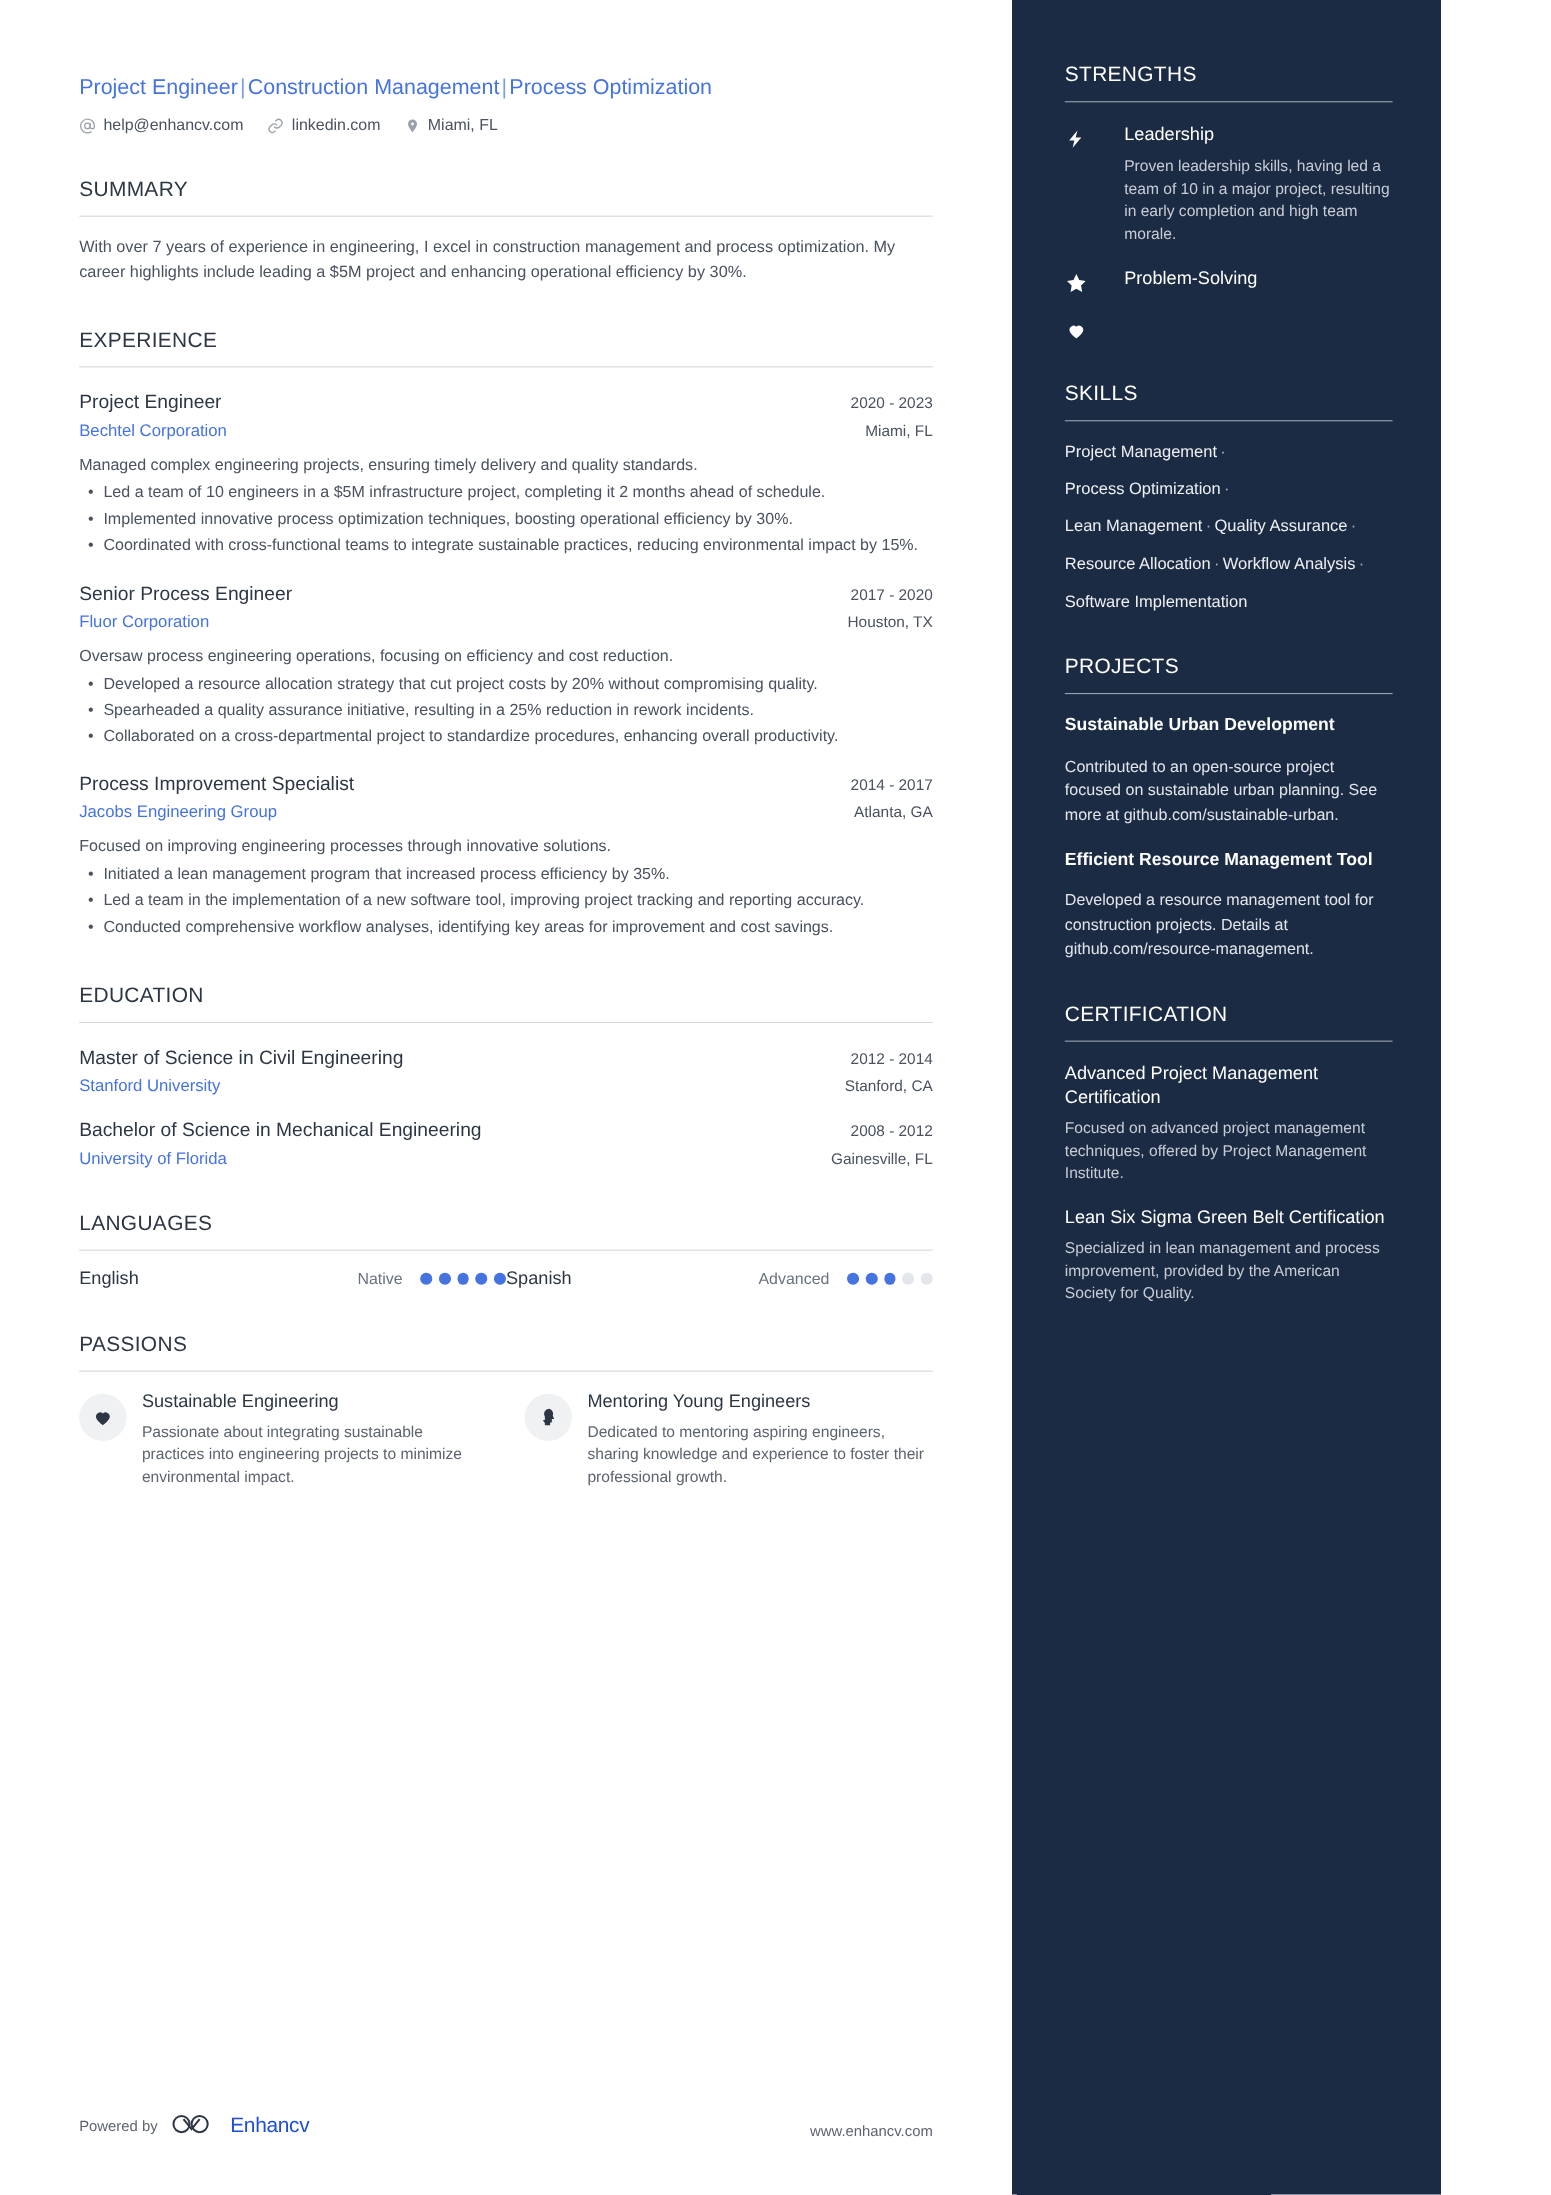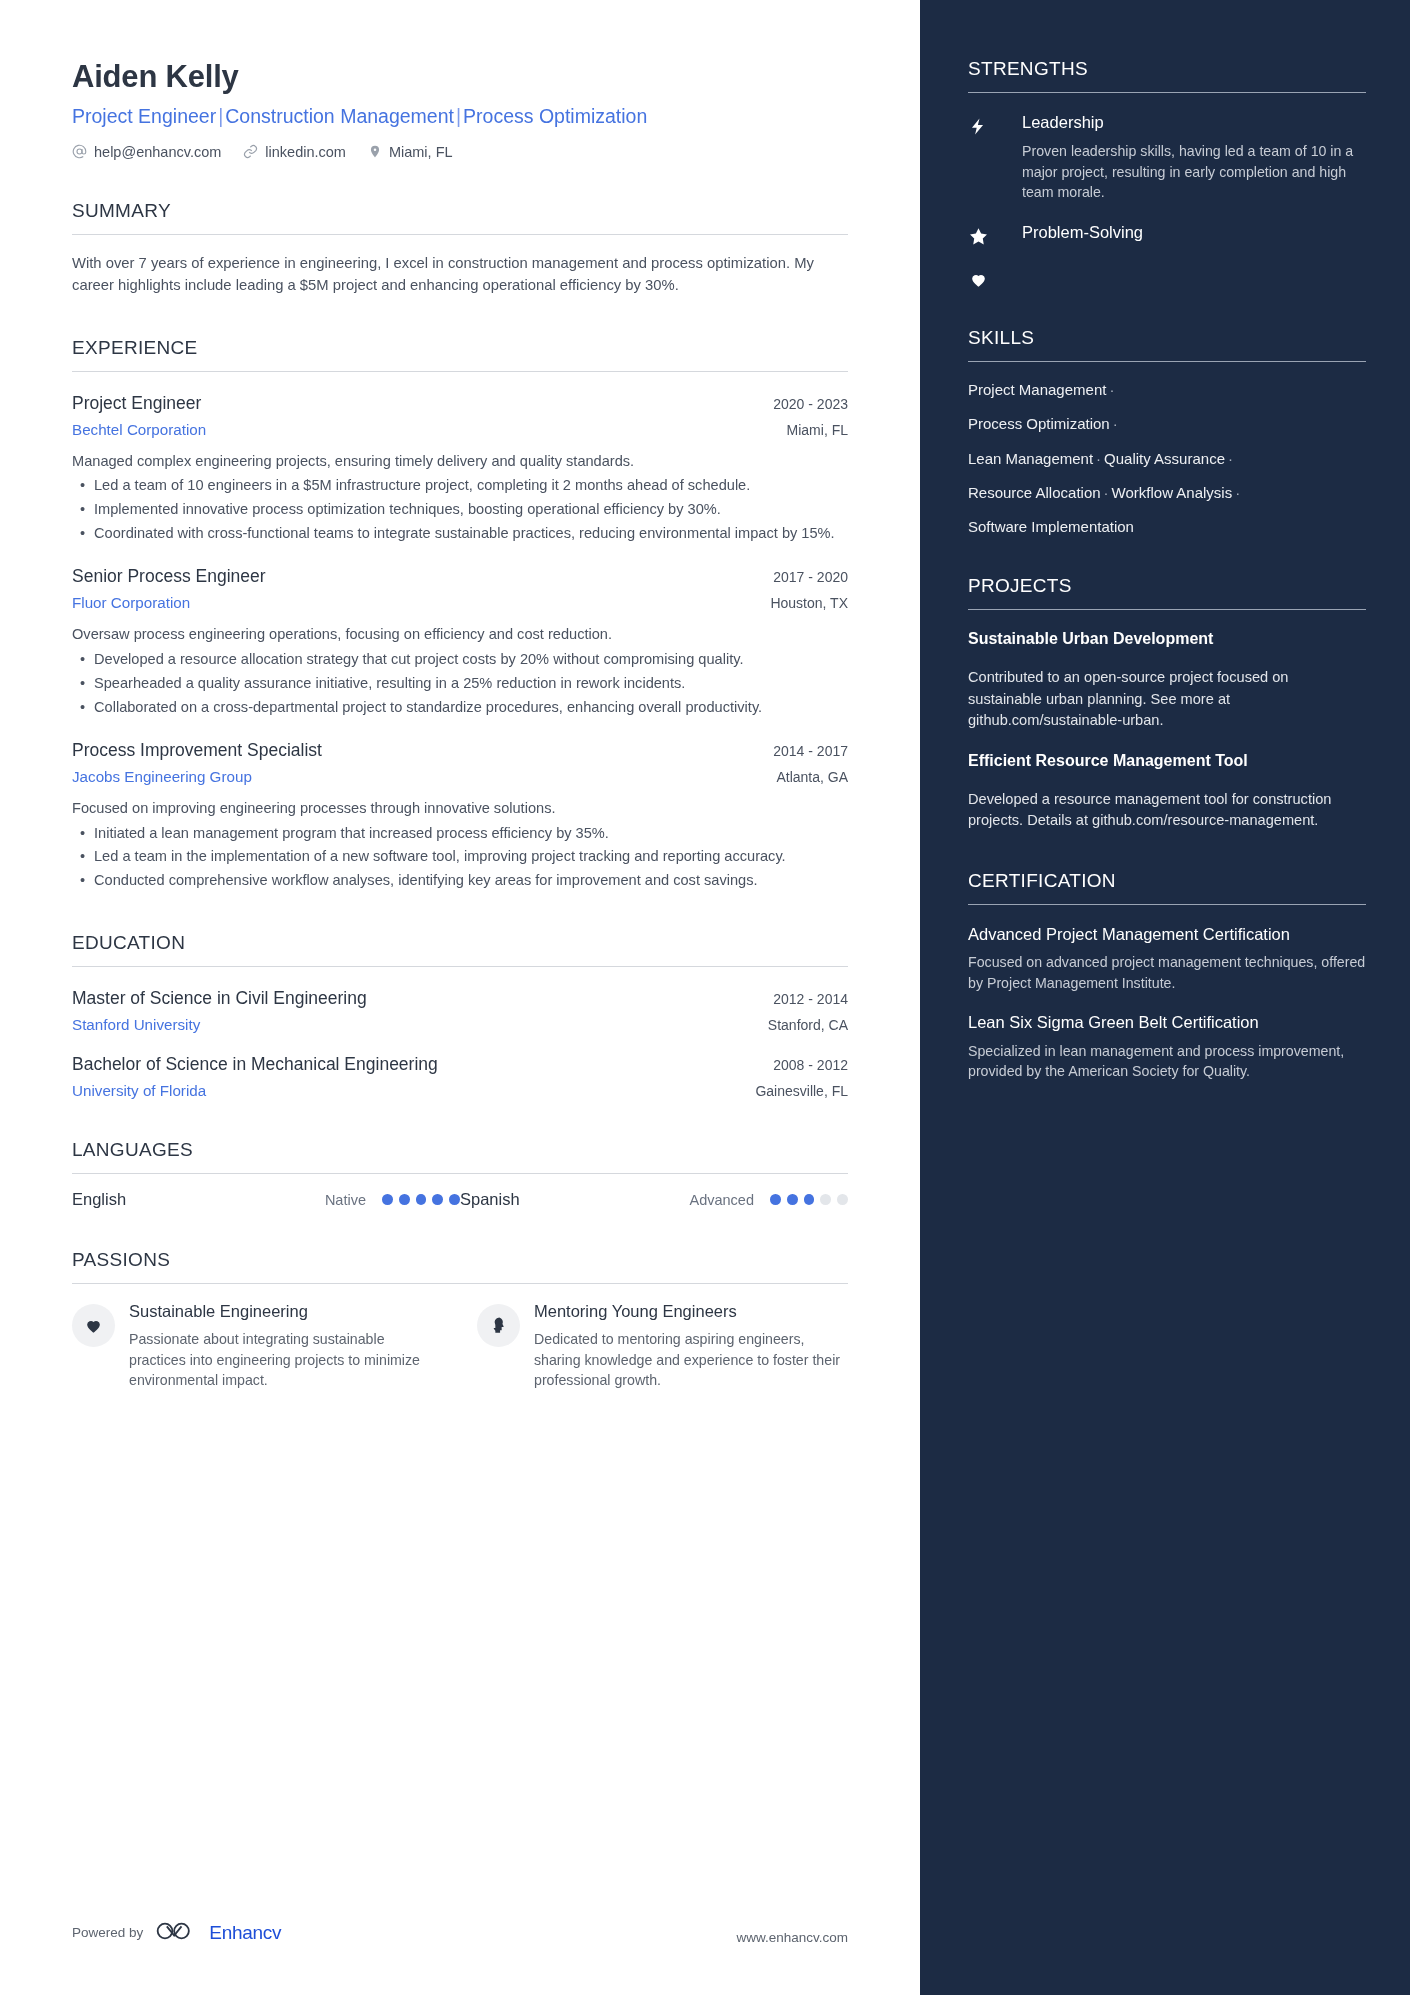--- a/index.html
+++ b/index.html
@@ -104,21 +104,21 @@
     position:absolute;
     left:72px; right:72px; bottom:50px;
     display:flex; align-items:flex-end; justify-content:space-between;
     font-size:13.5px; color:#5d646f;
   }
   .brand { display:flex; align-items:center; gap:11px; }
   .brand-word { font-size:19px; color:#1d4ed8; letter-spacing:-0.3px; }
 
   
   .side-col {
-    width:490px;
+    width:390px;
     background:#1c2b44;
     padding:58px 44px 0 48px;
     color:#ffffff;
   }
   .side-section { margin-top:38px; }
   .side-section:first-child { margin-top:0; }
   .side-title {
     font-size:19px; letter-spacing:0.3px; color:#ffffff;
     font-weight:400; padding-bottom:12px;
   }
@@ -141,21 +141,20 @@
   .cert-title { font-size:16.5px; color:#ffffff; line-height:1.3; }
   .cert-desc { margin-top:7px; font-size:14.2px; line-height:1.45; color:#c7ccd5; }
 </style>
 </head>
 <body>
 
 <div class="page">
 
   <div class="main-col">
 
-    <div class="name">Aiden Kelly</div>
 
     <div class="headline">
       <span>Project Engineer</span><span class="sep">|</span><span>Construction Management</span><span class="sep">|</span><span>Process Optimization</span>
     </div>
 
     <div class="contact-row">
       <div class="contact-item">
         <span>
           <svg width="15" height="15" viewBox="0 0 24 24" fill="none" stroke="#9aa1ab" stroke-width="1.8">
             <circle cx="12" cy="12" r="4"></circle>

